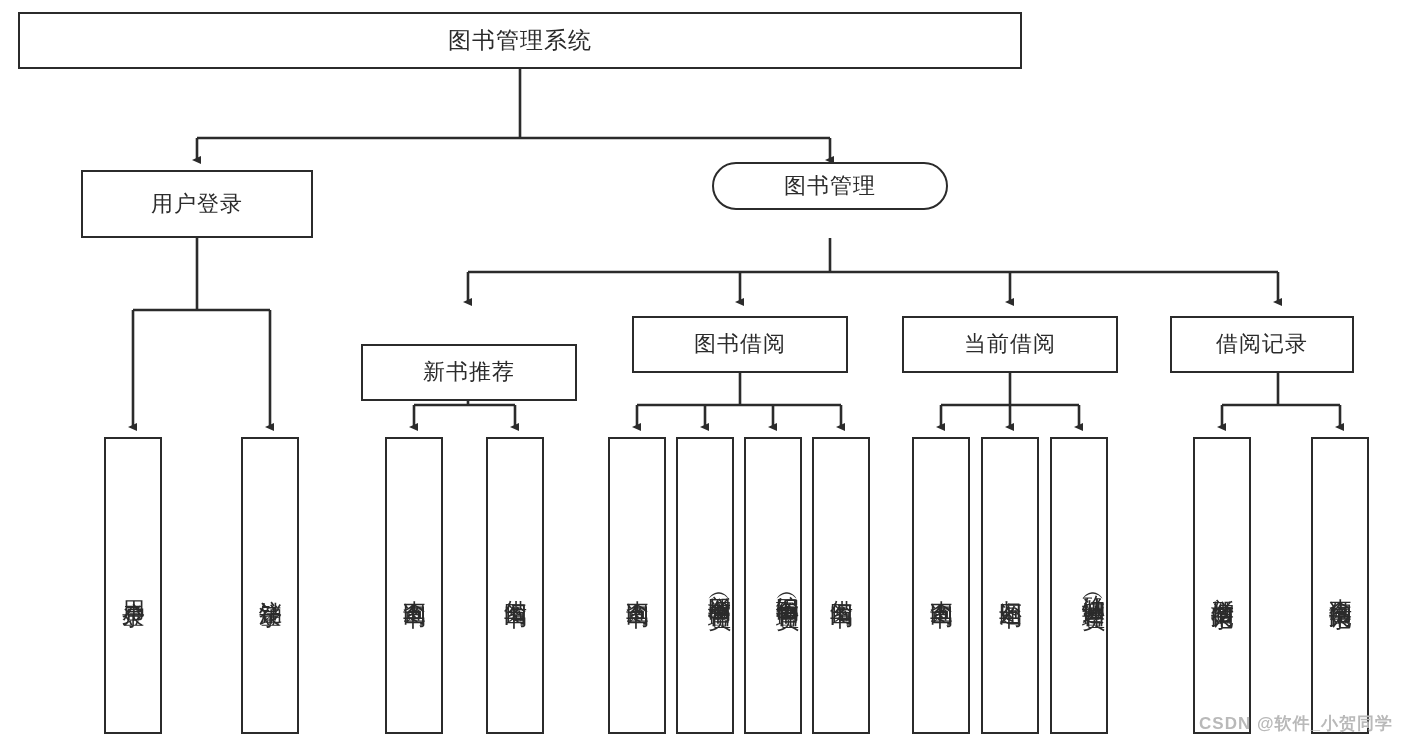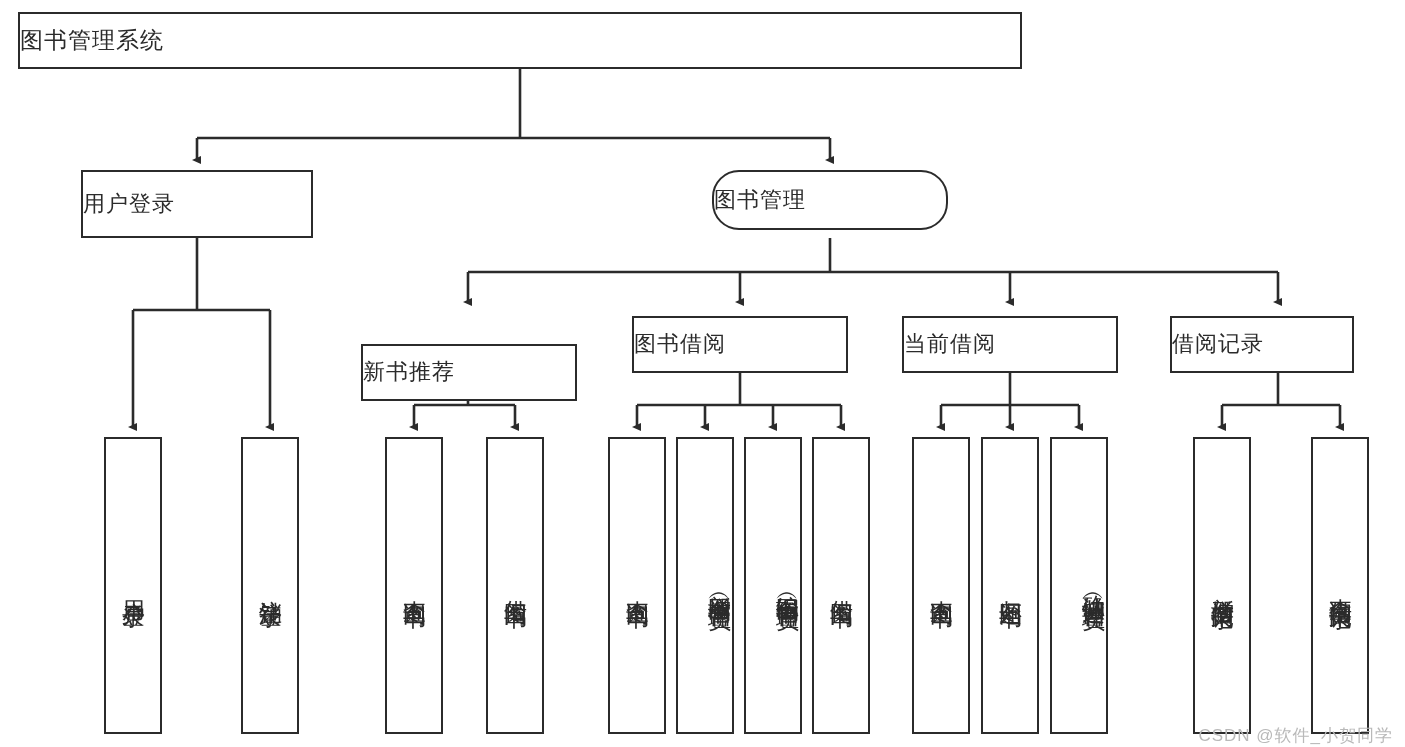--- a/index.html
+++ b/index.html
@@ -21,21 +21,21 @@
     height:747px;
     pointer-events:none;
   }
   .node{
     position:absolute;
     box-sizing:border-box;
     background:#ffffff;
     border:2px solid #2b2b2b;
     display:flex;
     align-items:center;
-    justify-content:flex-start;
+    justify-content:center;
     color:#2b2b2b;
   }
   .node.horiz{
     font-size:22px;
     line-height:1.1;
     letter-spacing:1px;
   }
   .node.root{
     font-size:23px;
   }
@@ -53,25 +53,26 @@
   .node.leaf.bottomish{
     align-items:center;
   }
   .leaf-txt{
     display:block;
     white-space:nowrap;
   }
   .watermark{
     position:absolute;
     right:12px;
-    bottom:0;
+    bottom:12px;
     font-size:17px;
     color:#b9b9b9;
     letter-spacing:1px;
     white-space:nowrap;
+    font-weight:bold;
   }
 </style>
 </head>
 <body>
 
 <div id="stage">
 
   <svg id="wires" viewBox="0 0 1405 747">
     <defs>
       <marker id="arrow" markerWidth="10" markerHeight="10" refX="5" refY="5" orient="auto" markerUnits="userSpaceOnUse">
@@ -122,21 +123,21 @@
     </g>
   </svg>
 
   <div class="node horiz root" style="left:18px; top:12px; width:1004px; height:57px;">
     <span>图书管理系统</span>
   </div>
 
   <div class="node horiz" style="left:81px; top:170px; width:232px; height:68px;">
     <span>用户登录</span>
   </div>
-  <div class="node horiz" style="left:712px; top:170px; width:236px; height:60px;border-radius:27px;">
+  <div class="node horiz" style="left:712px; top:162px; width:236px; height:48px;border-radius:27px;">
     <span>图书管理</span>
   </div>
 
   <div class="node horiz" style="left:361px; top:316px; width:216px; height:57px;margin-top:28px;">
     <span>新书推荐</span>
   </div>
   <div class="node horiz" style="left:902px; top:316px; width:216px; height:57px;">
     <span>当前借阅</span>
   </div>
   <div class="node horiz" style="left:632px; top:316px; width:216px; height:57px;">

